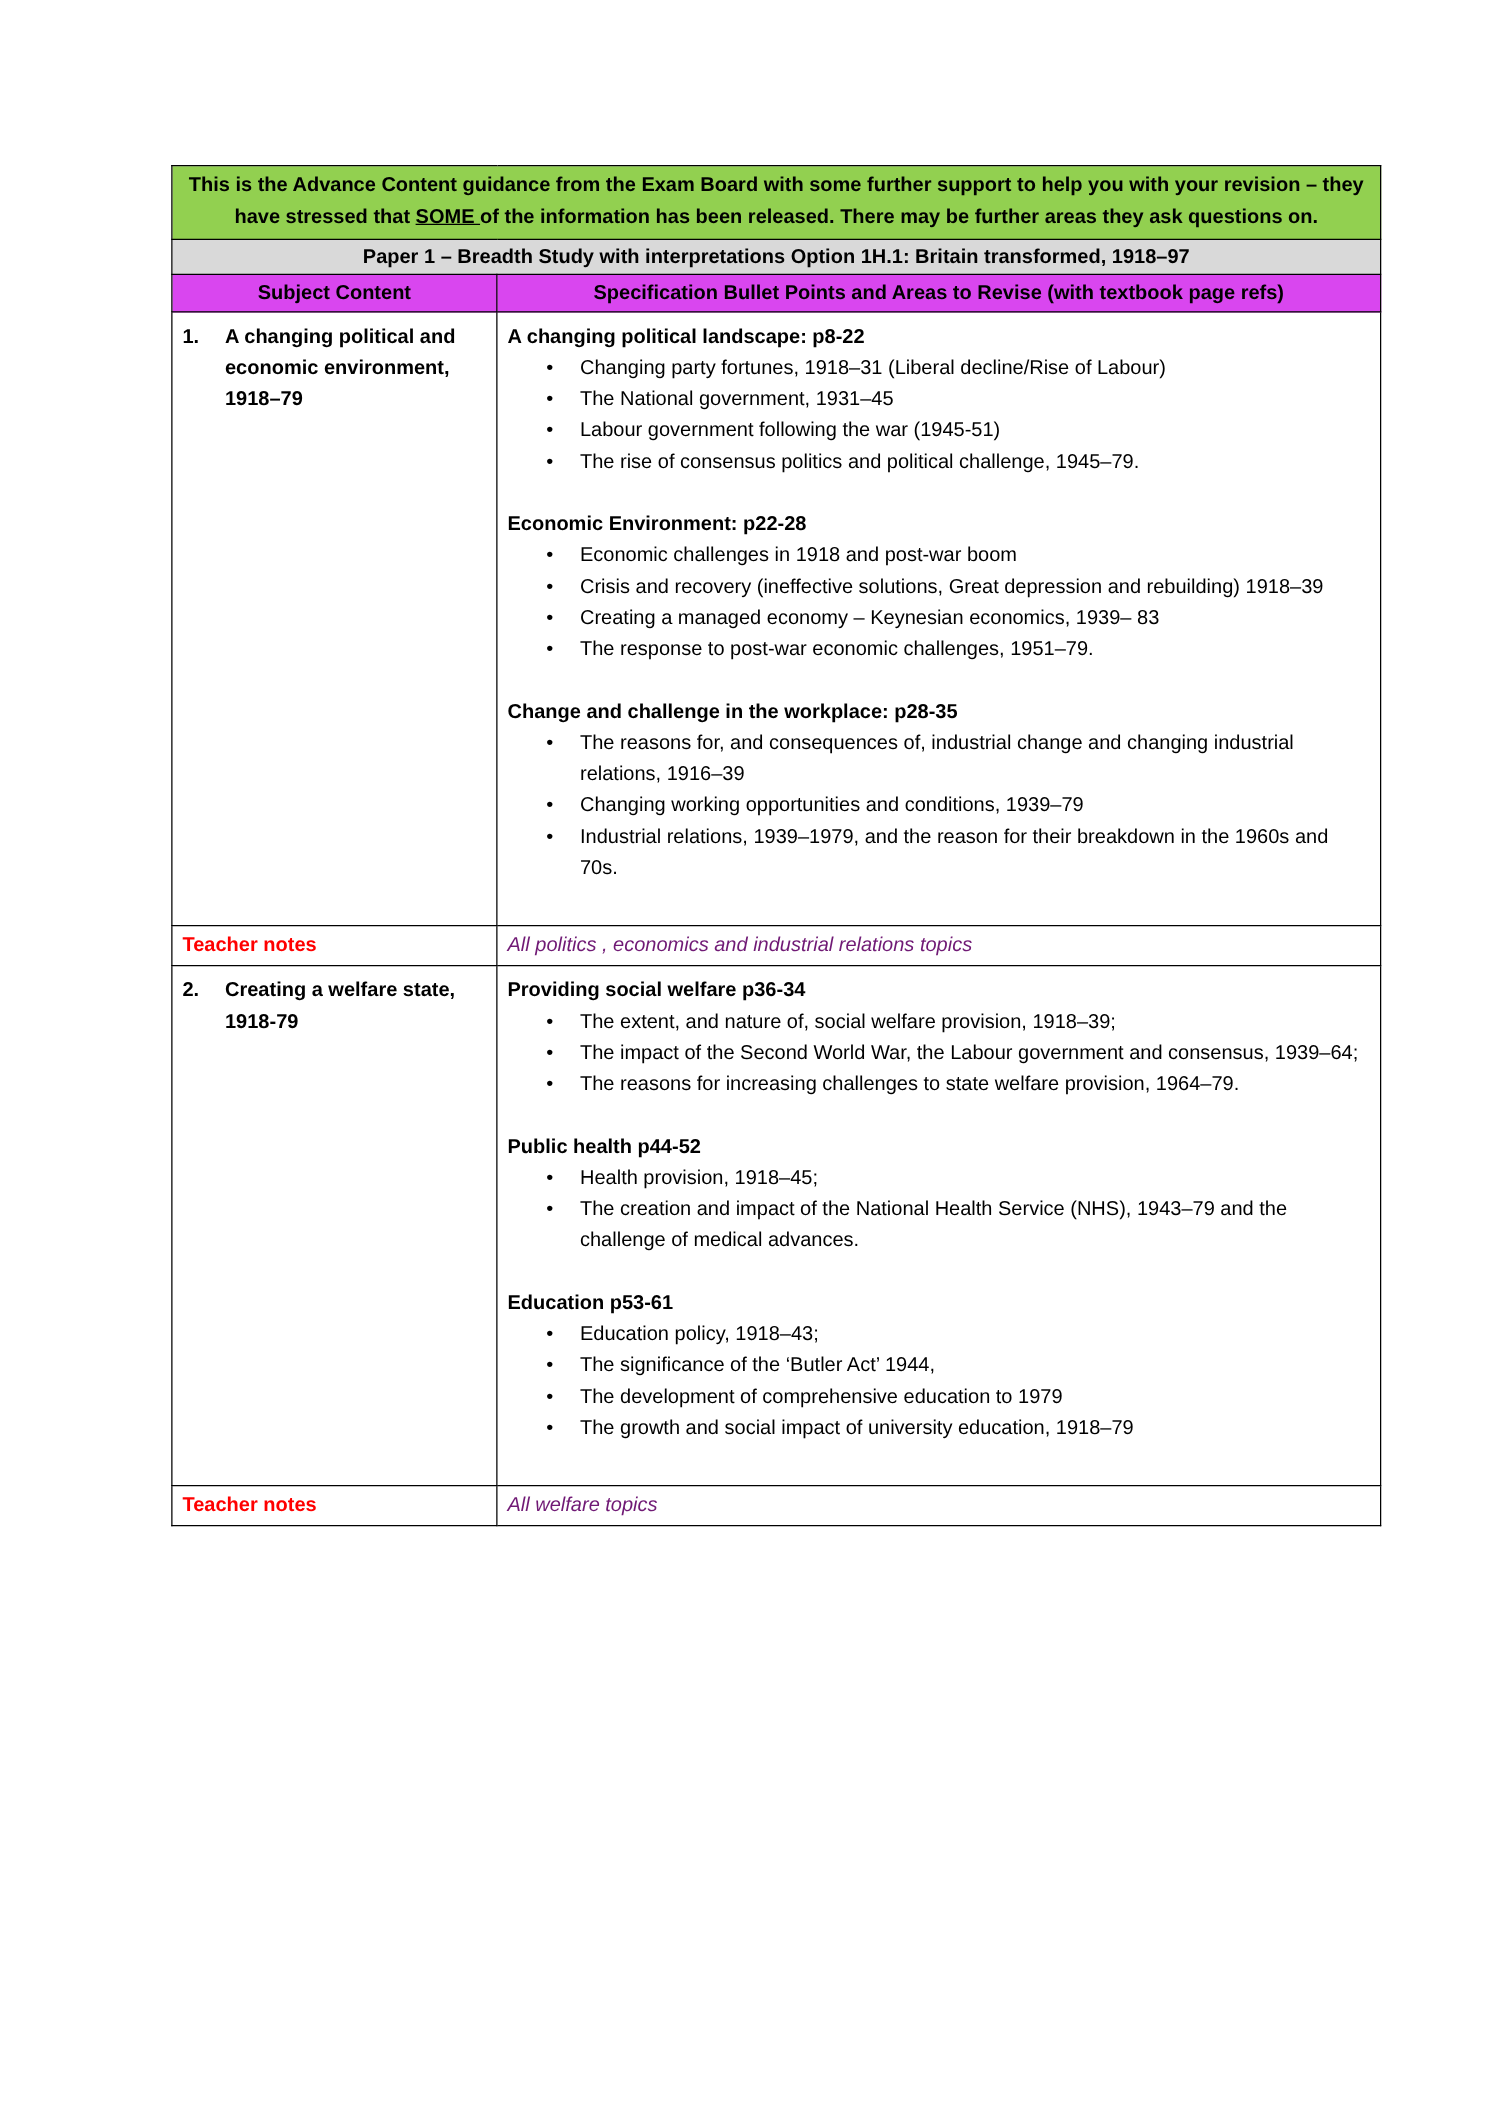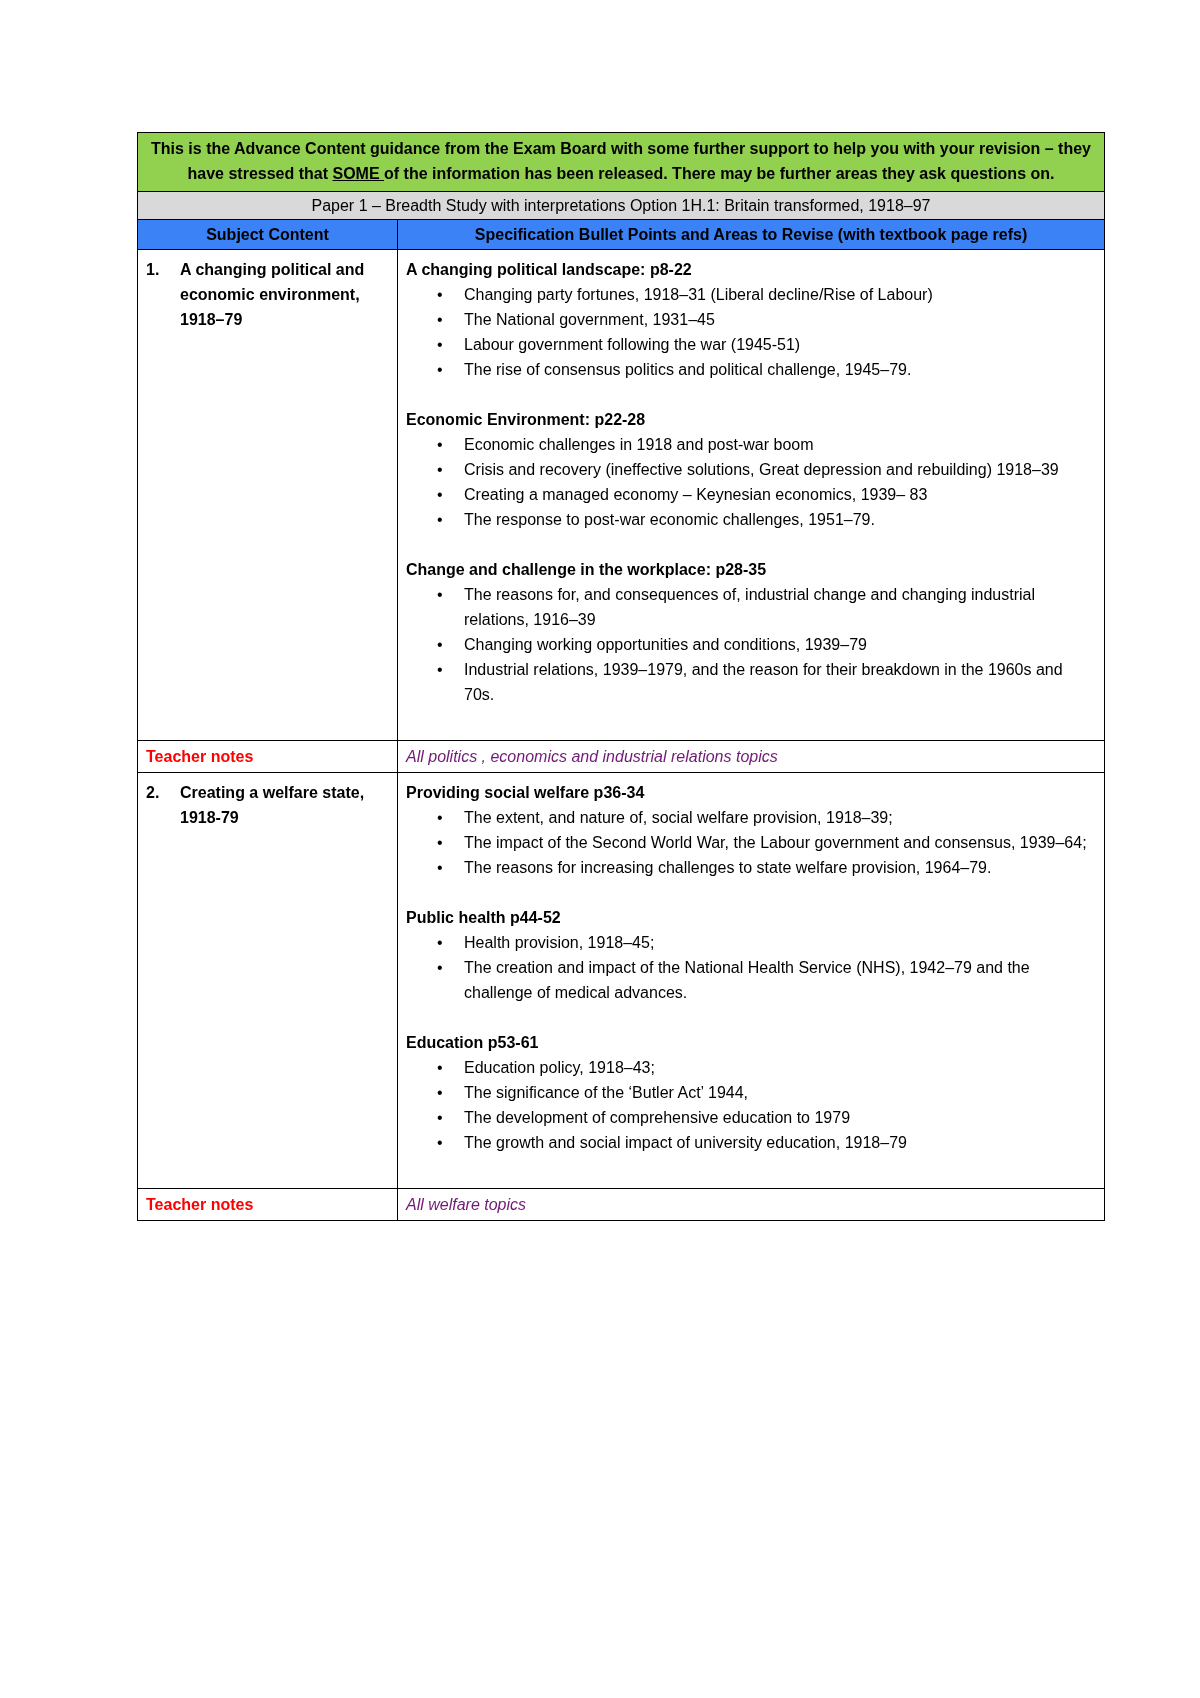--- a/index.html
+++ b/index.html
@@ -30,33 +30,33 @@
   }
   .notice-cell {
     background: #92D050;
     font-weight: 700;
     text-align: center;
     padding: 3px 12px 5px 12px;
   }
   .notice-cell .u { text-decoration: underline; }
   .title-cell {
     background: #D9D9D9;
-    font-weight: 400;
+    font-weight: 700;
     text-align: center;
     padding: 1px 8px;
   }
   .note-cell {
     background: #ffffff;
     color: #FF0000;
     font-weight: 700;
     font-style: italic;
     padding: 1px 8px;
   }
   .header-cell {
-    background: #3b82f6;
+    background: #d946ef;
     font-weight: 700;
     text-align: center;
     vertical-align: middle;
     padding: 2px 10px;
   }
   .subject-cell {
     font-weight: 700;
     padding: 7px 8px;
   }
   .subject-line { display: flex; }
@@ -176,21 +176,21 @@
           <ul class="bullets">
             <li>The extent, and nature of, social welfare provision, 1918–39;</li>
             <li>The impact of the Second World War, the Labour government and consensus, 1939–64;</li>
             <li>The reasons for increasing challenges to state welfare provision, 1964–79.</li>
           </ul>
         </div>
         <div class="section">
           <div class="section-heading">Public health p44-52</div>
           <ul class="bullets">
             <li>Health provision, 1918–45;</li>
-            <li>The creation and impact of the National Health Service (NHS), 1942–79 and the challenge of medical advances.</li>
+            <li>The creation and impact of the National Health Service (NHS), 1943–79 and the challenge of medical advances.</li>
           </ul>
         </div>
         <div class="section">
           <div class="section-heading">Education  p53-61</div>
           <ul class="bullets">
             <li>Education policy, 1918–43;</li>
             <li>The significance of the ‘Butler Act’ 1944,</li>
             <li>The development of comprehensive education to 1979</li>
             <li>The growth and social impact of university education, 1918–79</li>
           </ul>

